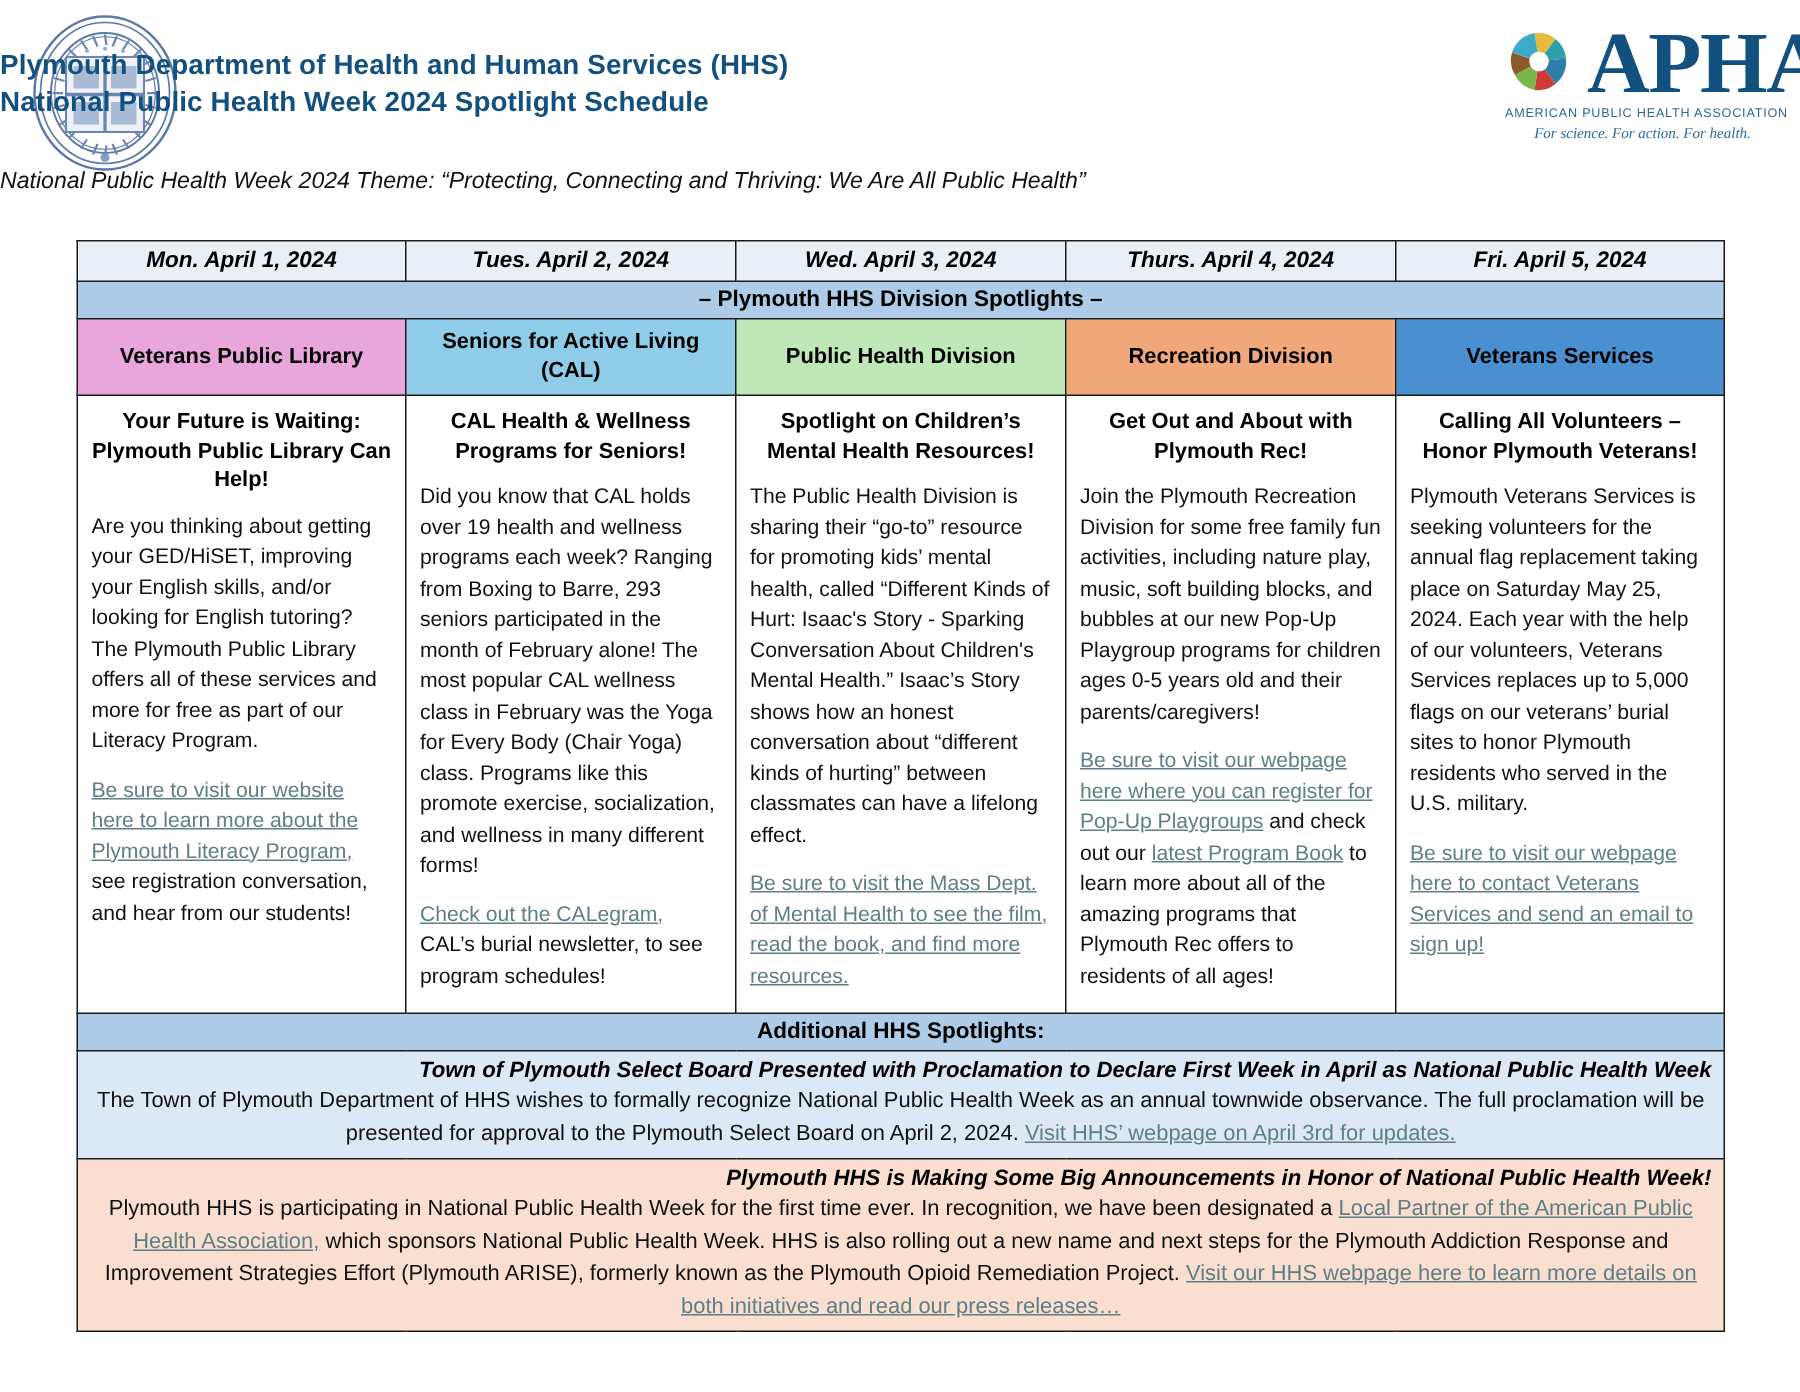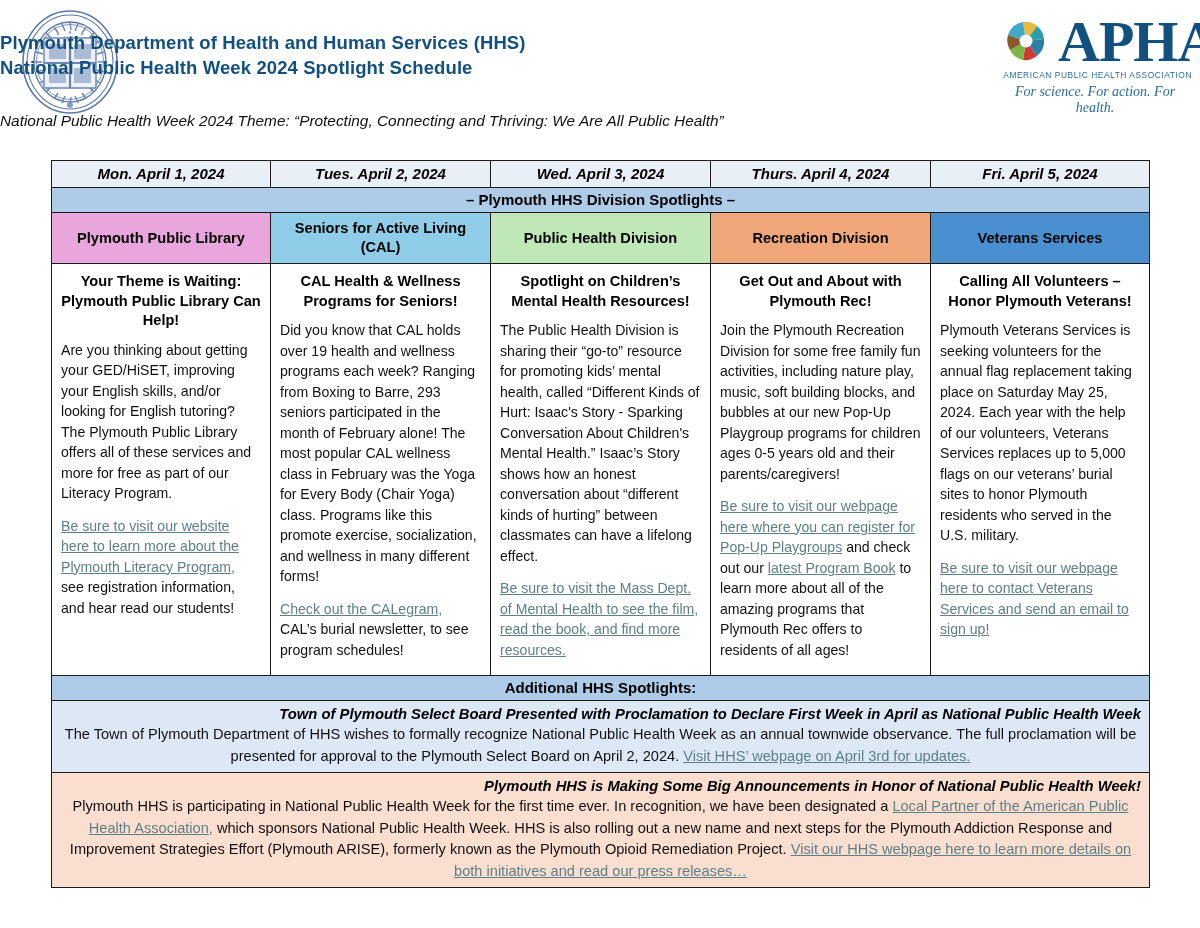--- a/index.html
+++ b/index.html
@@ -53,21 +53,21 @@
     color: #2a6b9c;
     font-weight: normal;
   }
   .apha-tag {
     position: absolute;
     left: 2px; top: 66px;
     width: 194px;
     text-align: center;
     font-family: "Liberation Serif", serif;
     font-style: italic;
-    font-size: 14px;
+    font-size: 10px;
     color: #2a6b9c;
   }
   .title-block {
     position: absolute;
     left: 0; top: 30px;
     width: 1079px;
     text-align: left;
   }
   .title-line {
     font-size: 18.5px;
@@ -285,32 +285,32 @@
           <td class="day-hdr">Mon. April 1, 2024</td>
           <td class="day-hdr">Tues. April 2, 2024</td>
           <td class="day-hdr">Wed. April 3, 2024</td>
           <td class="day-hdr">Thurs. April 4, 2024</td>
           <td class="day-hdr">Fri. April 5, 2024</td>
         </tr>
         <tr>
           <td class="spotlight-bar" colspan="5">– Plymouth HHS Division Spotlights –</td>
         </tr>
         <tr>
-          <td class="div-hdr c-lib">Plymouth Public Library</td>
+          <td class="div-hdr c-lib">Veterans Public Library</td>
           <td class="div-hdr c-cal">Seniors for Active Living (CAL)</td>
           <td class="div-hdr c-phd">Public Health Division</td>
           <td class="div-hdr c-rec">Recreation Division</td>
           <td class="div-hdr c-vet">Veterans Services</td>
         </tr>
         <tr>
           <td class="body-cell">
-            <div class="sub-title">Your Theme is Waiting: Plymouth Public Library Can Help!</div>
+            <div class="sub-title">Your Future is Waiting: Plymouth Public Library Can Help!</div>
             <div>
                 <div class="para"><span>Are you thinking about getting your GED/HiSET, improving your English skills, and/or looking for English tutoring? The Plymouth Public Library offers all of these services and more for free as part of our Literacy Program.</span></div>
-                <div class="para"><a class="lnk" href="#">Be sure to visit our website here to learn more about the Plymouth Literacy Program,</a><span> see registration information, and hear read our students!</span></div>
+                <div class="para"><a class="lnk" href="#">Be sure to visit our website here to learn more about the Plymouth Literacy Program,</a><span> see registration conversation, and hear from our students!</span></div>
               </div>
           </td>
           <td class="body-cell">
             <div class="sub-title">CAL Health &amp; Wellness Programs for Seniors!</div>
             <div>
                 <div class="para"><span>Did you know that CAL holds over 19 health and wellness programs each week? Ranging from Boxing to Barre, 293 seniors participated in the month of February alone! The most popular CAL wellness class in February was the Yoga for Every Body (Chair Yoga) class. Programs like this promote exercise, socialization, and wellness in many different forms!</span></div>
                 <div class="para"><a class="lnk" href="#">Check out the CALegram,</a><span> CAL’s burial newsletter, to see program schedules!</span></div>
               </div>
           </td>
           <td class="body-cell">

